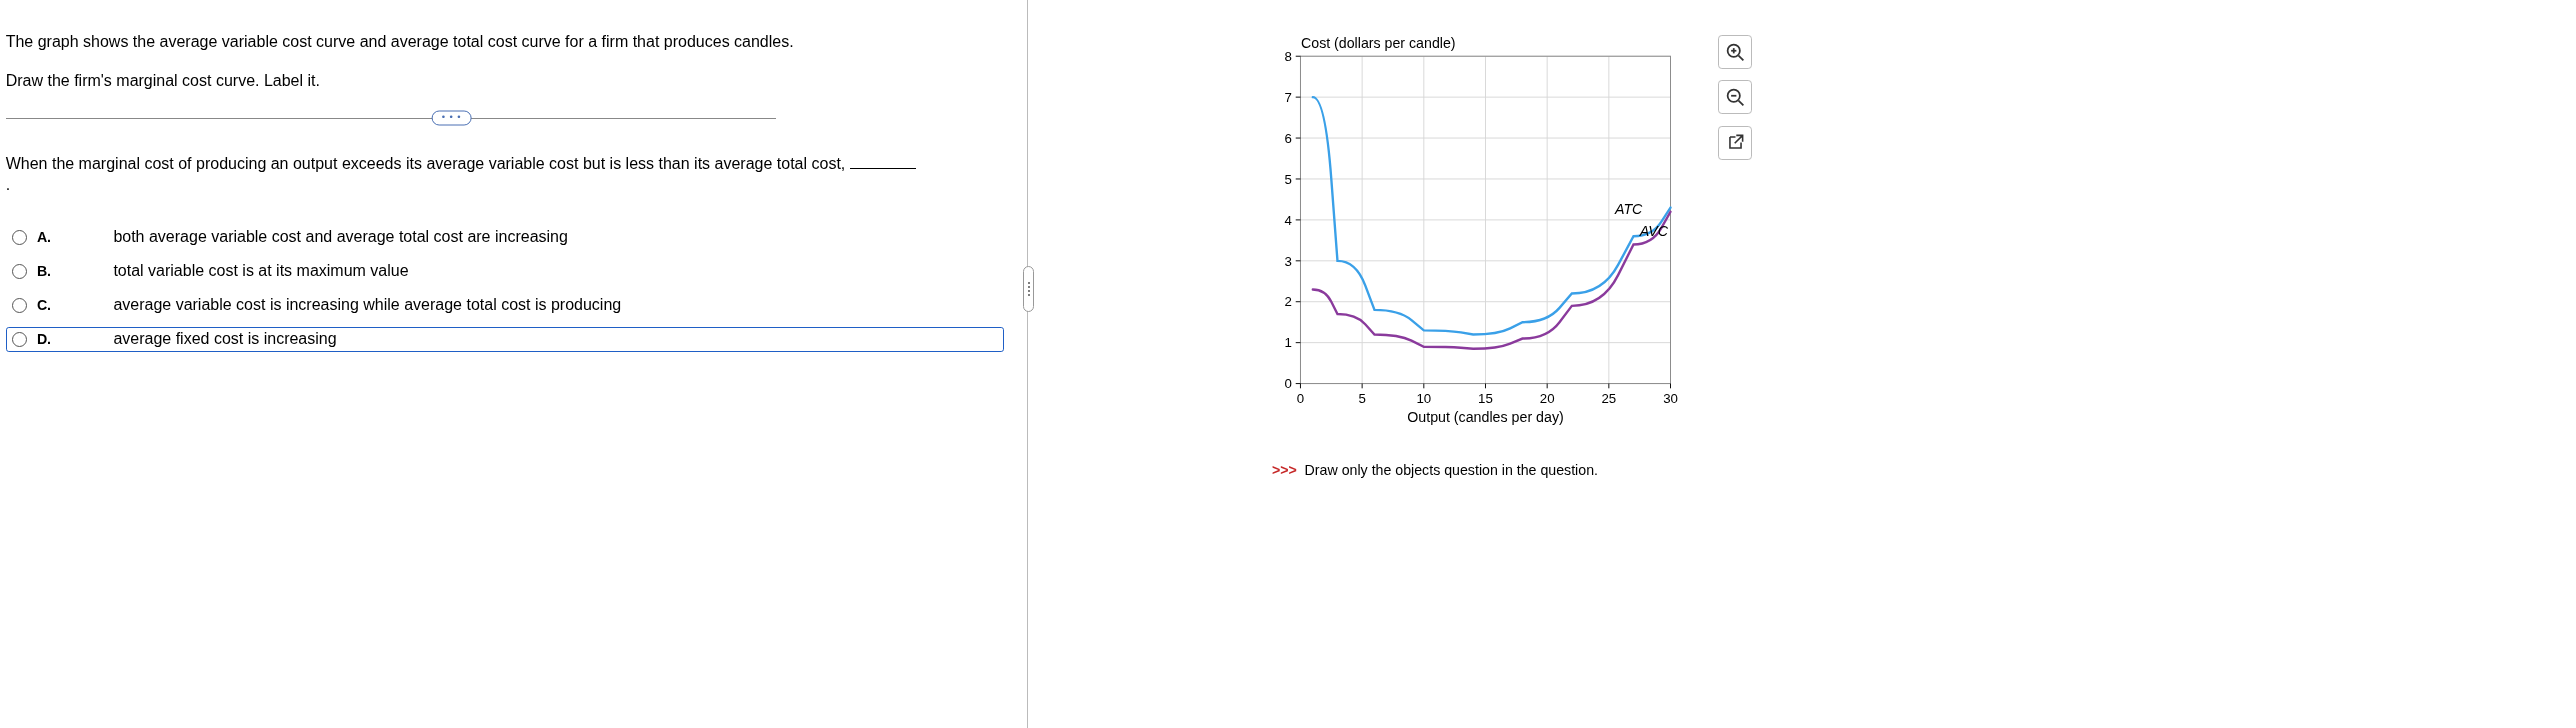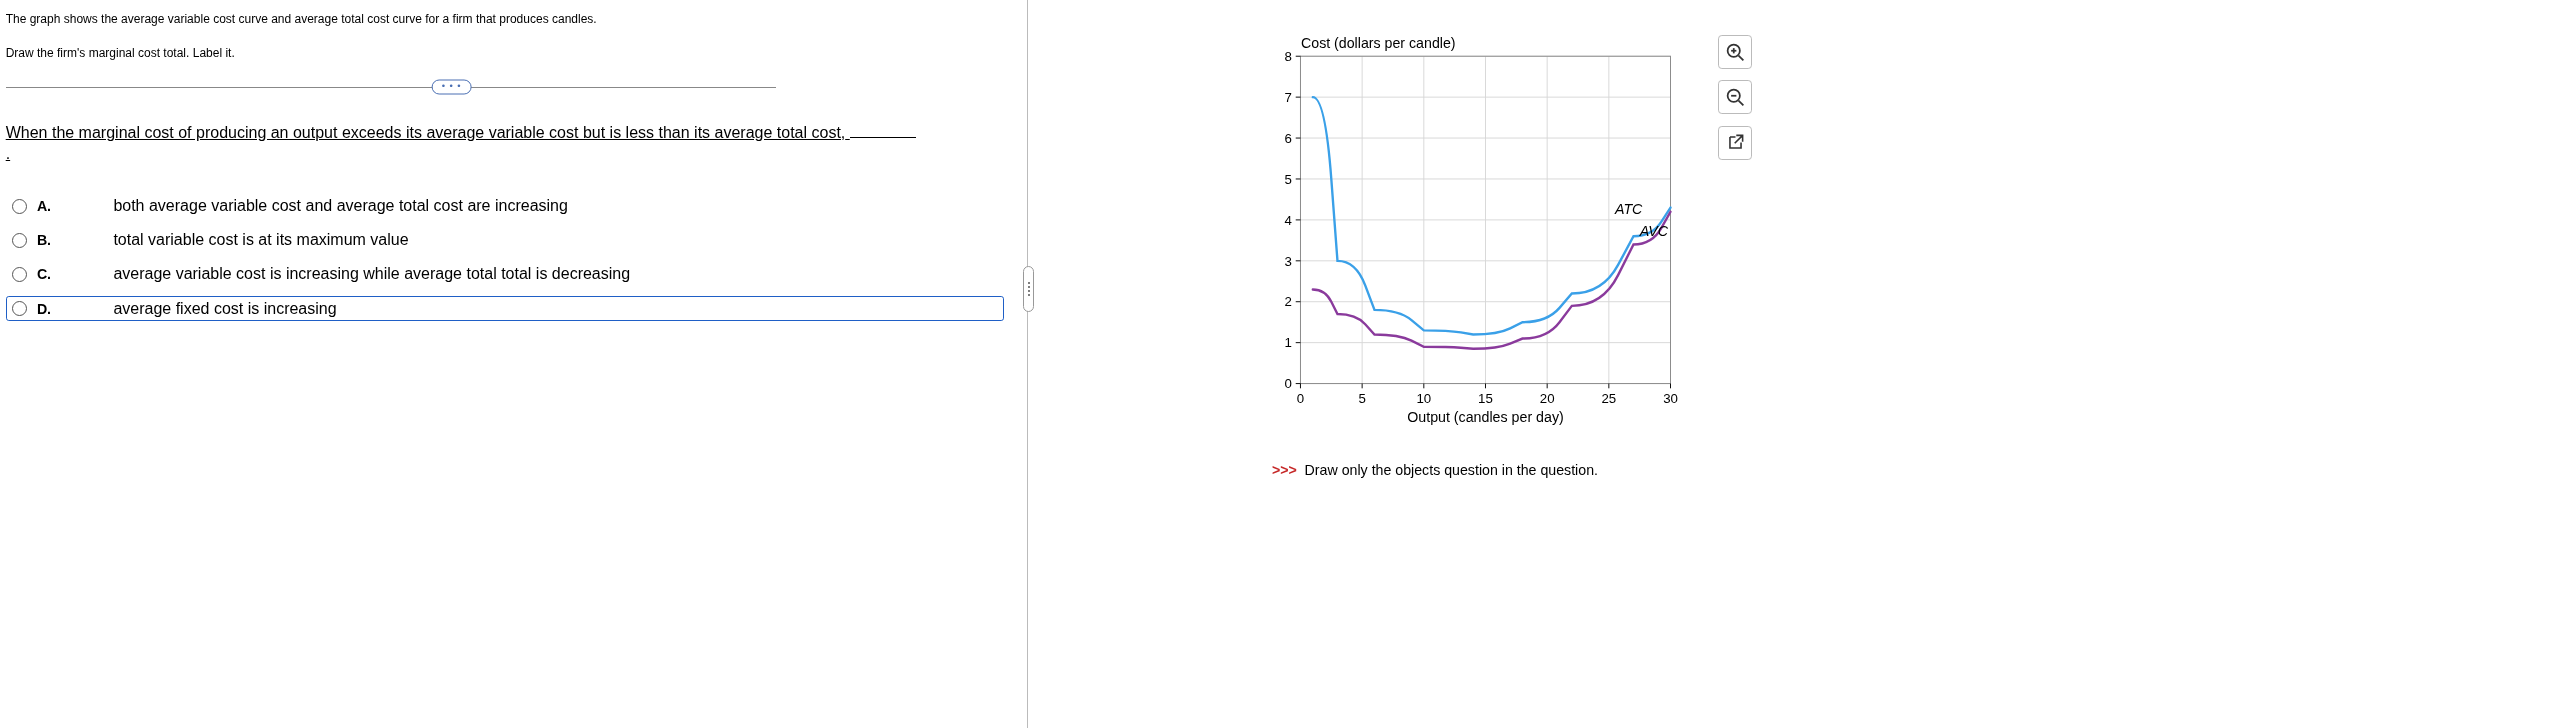--- a/index.html
+++ b/index.html
@@ -1,25 +1,25 @@
 <!DOCTYPE html>
 <html><head>
 <meta charset="utf-8">
 <style>
   * { box-sizing: border-box; }
   html, body { margin: 0; padding: 0; font-family: "Helvetica Neue", Arial, sans-serif; font-size: 14.2px; color: #000; background: #fff; }
   .page { width: 2576px; height: 729px; position: relative; display: flex; }
   .left-pane { width: 1027px; padding: 7.6px 23px 0 5.7px; position: relative; }
-  .instructions { font-size: 12px; line-height: 1.35; padding-top: 3.8px; }
+  .instructions { font-size: 16px; line-height: 1.35; padding-top: 3.8px; margin-top: 20px; }
   .instructions p { margin: 0 0 17px 0; }
   .divider-wrap { position: relative; margin: 13.3px 0 25px 0; height: 19px; }
   .divider-line { position: absolute; left: 0; right: 228px; top: 50%; border-top: 0.9px solid #888; }
   .divider-pill { position: absolute; top: 50%; left: 446px; transform: translate(-50%, -50%); background: #fff; border: 0.9px solid #4a6fb3; border-radius: 11.4px; padding: 0 9.5px; line-height: 9.5px; height: 15px; color: #4a6fb3; cursor: pointer; display: flex; align-items: center; justify-content: center; }
   .divider-pill span { letter-spacing: 0.9px; font-size: 9.5px; display: block; transform: translateY(-1.9px); }
-  .question-stem { font-size: 16px; line-height: 1.35; margin: 0 0 28.5px 0; max-width: 911px; text-decoration: underline; }
+  .question-stem { font-size: 16px; line-height: 1.35; margin: 0 0 28.5px 0; max-width: 911px; }
   .blank { display: inline-block; width: 66px; border-bottom: 0.9px solid #000; vertical-align: baseline; height: 0.9em; }
   .options { display: flex; flex-direction: column; gap: 8.5px; }
   .option { display: flex; align-items: center; gap: 9.5px; padding: 2.8px 5.7px; border: 1.9px solid transparent; border-radius: 2.8px; cursor: pointer; }
   .option.selected { border-color: #1f5fc6; }
   .radio { width: 15px; height: 15px; border: 1.9px solid #555; border-radius: 50%; flex: 0 0 15px; background: #fff; }
   .opt-letter { font-weight: 700; min-width: 19px; }
   .opt-text { font-size: 16px; margin-left: 48px; }
   .vsep { width: 0.9px; background: #bbb; position: absolute; left: 1027px; top: 0; bottom: 0; }
   .handle { position: absolute; left: 1023px; top: 266px; width: 11.4px; height: 46px; border: 0.9px solid #999; border-radius: 5.7px; background: #fff; display: flex; flex-direction: column; align-items: center; justify-content: center; gap: 1.9px; cursor: ew-resize; }
   .handle .dot { width: 1.9px; height: 1.9px; background: #555; border-radius: 50%; }
@@ -36,21 +36,21 @@
   .axis-title { font-size: 15px; fill: #000; }
   .series-label { font-size: 15px; fill: #000; font-style: italic; }
 </style>
 </head>
 <body>
 
 <div class="page">
   <div class="left-pane">
     <div class="instructions">
       <p>The graph shows the average variable cost curve and average total cost curve for a firm that produces candles.</p>
-      <p>Draw the firm's marginal cost total. Label it.</p>
+      <p>Draw the firm's marginal cost curve. Label it.</p>
     </div>
 
     <div class="divider-wrap">
       <div class="divider-line"></div>
       <div class="divider-pill">
         <span>• • •</span>
       </div>
     </div>
 
     <p class="question-stem">
@@ -65,21 +65,21 @@
           <span class="opt-text">both average variable cost and average total cost are increasing</span>
         </div>
         <div class="option">
           <div class="radio"></div>
           <span class="opt-letter">B.</span>
           <span class="opt-text">total variable cost is at its maximum value</span>
         </div>
         <div class="option">
           <div class="radio"></div>
           <span class="opt-letter">C.</span>
-          <span class="opt-text">average variable cost is increasing while average total total is decreasing</span>
+          <span class="opt-text">average variable cost is increasing while average total cost is producing</span>
         </div>
         <div class="option selected">
           <div class="radio"></div>
           <span class="opt-letter">D.</span>
           <span class="opt-text">average fixed cost is increasing</span>
         </div>
       </div>
   </div>
 
   <div class="vsep"></div>

